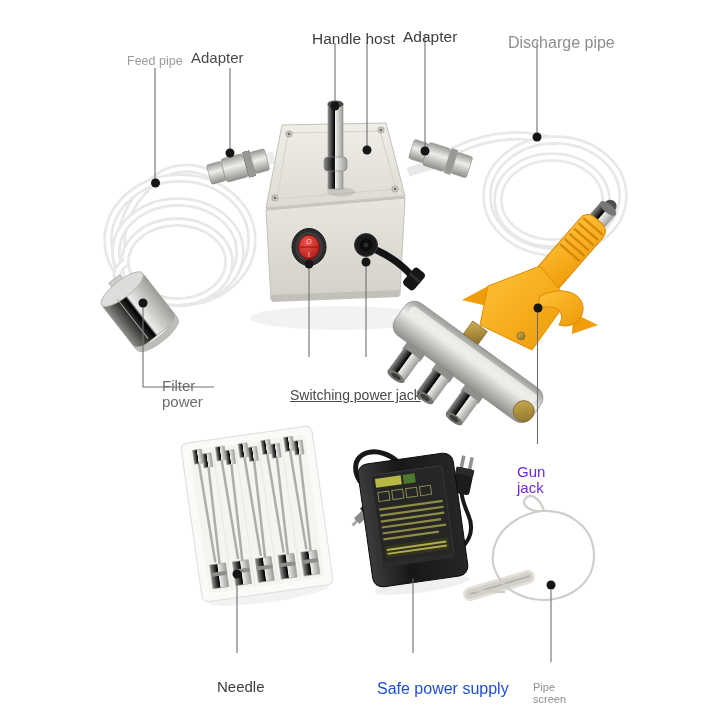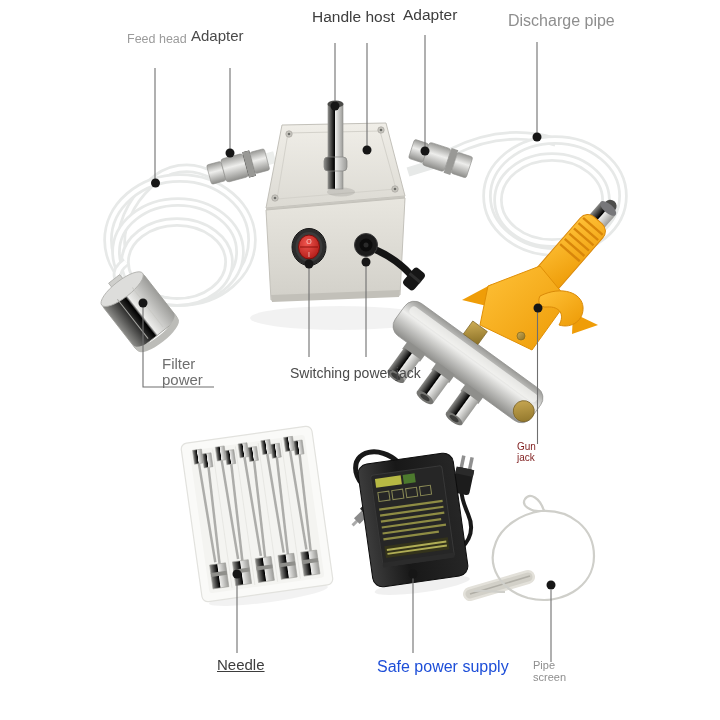--- a/index.html
+++ b/index.html
@@ -1,31 +1,31 @@
 <!DOCTYPE html>
 <html><head>
 <meta charset="utf-8">
 <style>
   html,body { margin:0; padding:0; background:#ffffff; }
   .stage {
     position:relative; width:720px; height:720px; background:#ffffff;
     font-family:"Liberation Sans", sans-serif; overflow:hidden;
   }
   svg.art { position:absolute; left:0; top:0; }
-  .lbl { position:absolute; white-space:nowrap; line-height:1.05; }
+  .lbl { position:absolute; white-space:nowrap; line-height:1.05;margin-top:22px; }
   .lbl .l2 { display:block; }
   .lbl-feed      { left:127px; top:33px;  font-size:12.5px; color:#9b9b9b; }
   .lbl-adpl      { left:191px; top:28px;  font-size:15px;   color:#4a4a4a; }
   .lbl-handle    { left:312px; top:9px;   font-size:15.5px; color:#3d3d3d; }
   .lbl-adpr      { left:403px; top:7px;   font-size:15.5px; color:#3d3d3d; }
   .lbl-disch     { left:508px; top:13px;  font-size:16px; color:#8e8e8e; }
   .lbl-filter    { left:162px; top:356px; font-size:15px; color:#6e6e6e; }
-  .lbl-switchjack{ left:290px; top:366px; font-size:14px;   color:#4a4a4a; }
-  .lbl-gunhead   { left:517px; top:442px; font-size:10px; color:#7f1d1d; }
-  .lbl-needle    { left:217px; top:657px; font-size:15px;   color:#3d3d3d;text-decoration:underline; }
+  .lbl-switchjack{ left:290px; top:366px; font-size:14px;   color:#4a4a4a;text-decoration:underline; }
+  .lbl-gunhead   { left:517px; top:442px; font-size:15px; color:#6d28d9; }
+  .lbl-needle    { left:217px; top:657px; font-size:15px;   color:#3d3d3d; }
   .lbl-safeps    { left:377px; top:659px; font-size:16px; color:#1d4ed8; }
   .lbl-brush     { left:533px; top:660px; font-size:11px; color:#8e8e8e; }
   .hose-o { fill:none; stroke:#e7e9e8; stroke-width:9.5; }
   .hose-i { fill:none; stroke:#ffffff; stroke-width:4;   }
   .leader { stroke:#6f6f6f; stroke-width:1.1; fill:none; }
   .dot    { fill:#161616; }
 </style>
 </head>
 <body>
 
@@ -356,21 +356,21 @@
     <circle class="dot" cx="143" cy="303" r="4.5"></circle>
     <circle class="dot" cx="309" cy="264" r="4.5"></circle>
     <circle class="dot" cx="366" cy="262" r="4.5"></circle>
     <circle class="dot" cx="538" cy="308" r="4.5"></circle>
     <circle class="dot" cx="237" cy="574" r="4.5"></circle>
     <circle class="dot" cx="413" cy="574" r="4.5"></circle>
     <circle class="dot" cx="551" cy="585" r="4.5"></circle>
   </g>
 </svg>
 
-  <span class="lbl lbl-feed">Feed head</span>
+  <span class="lbl lbl-feed">Feed pipe</span>
   <span class="lbl lbl-adpl">Adapter</span>
   <span class="lbl lbl-handle">Handle host</span>
   <span class="lbl lbl-adpr">Adapter</span>
   <span class="lbl lbl-disch">Discharge pipe</span>
 
   <span class="lbl lbl-filter">
     <span>Filter</span>
     <span class="l2">power</span>
   </span>
 

